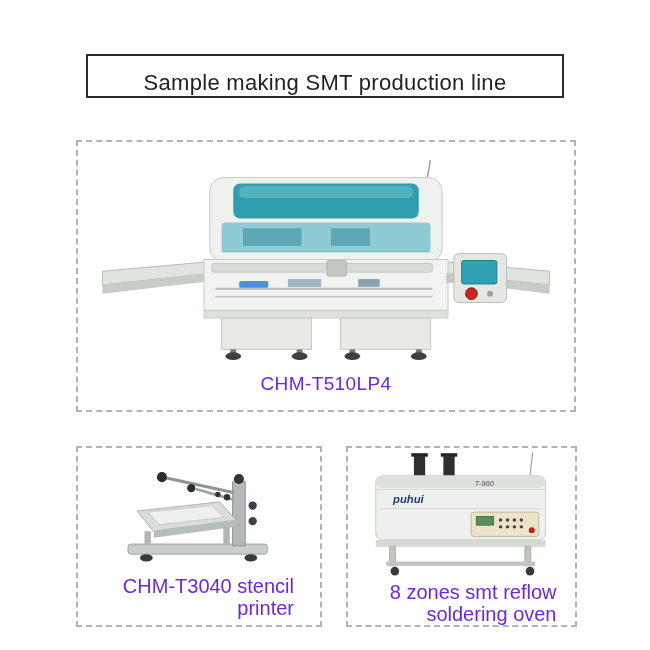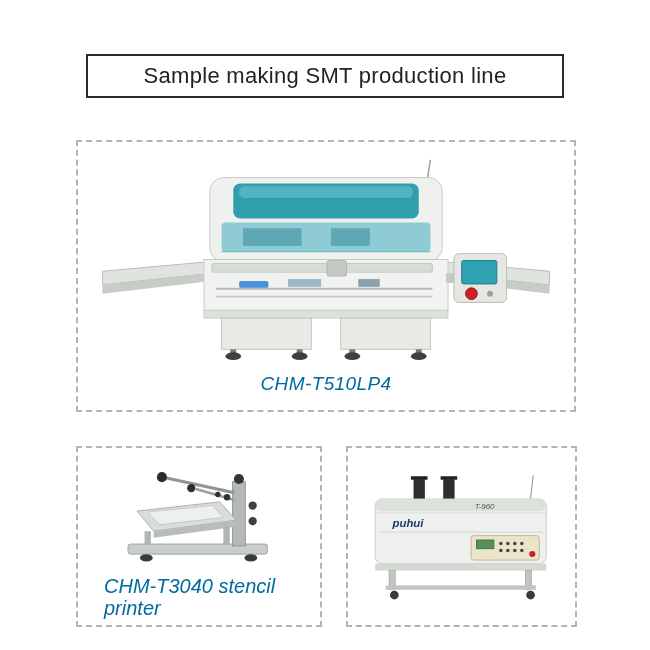--- a/index.html
+++ b/index.html
@@ -7,36 +7,36 @@
   body {
     width:650px; height:650px;
     font-family:"Liberation Sans", sans-serif;
     color:#333;
   }
   .canvas { position:relative; width:650px; height:650px; background:#fff; overflow:hidden; }
 
   .title-box {
     position:absolute; left:86px; top:54px; width:478px; height:44px;
     border:2px solid #2b2b2b;
-    display:flex; align-items:center; justify-content:center;
+    display:flex; align-items:flex-end; justify-content:center;
     background:#fff;
   }
   .title-text { font-size:22px; color:#222; letter-spacing:0.3px; }
 
   .dashed-box {
     position:absolute;
     border:2px dashed #b3b3b3;
     background:#fff;
     display:flex; flex-direction:column; align-items:center; justify-content:center;
   }
   .main-box  { left:76px;  top:140px; width:500px; height:272px; gap:10px; }
   .left-box  { left:76px;  top:446px; width:246px; height:181px; gap:6px; }
   .right-box { left:346px; top:446px; width:231px; height:181px; gap:3px; }
 
-  .caption { text-align:left; color:#0369a1;font-style:italic; }
+  .caption { text-align:right; color:#6d28d9; }
   .main-caption  { font-size:19px; letter-spacing:0.4px; }
   .small-caption { font-size:20px; line-height:22px; max-width:190px; }
 
   svg { display:block; }
 </style>
 </head>
 <body>
 
 <div class="canvas">
 
@@ -171,15 +171,16 @@
       </g>
       <g>
         <rect x="8" y="106" width="196" height="8" fill="#d5d9d4"></rect>
         <rect x="24" y="114" width="7" height="22" fill="#c0c5bf" stroke="#9fa49e" stroke-width="0.8"></rect>
         <rect x="180" y="114" width="7" height="22" fill="#c0c5bf" stroke="#9fa49e" stroke-width="0.8"></rect>
         <rect x="20" y="131" width="172" height="5" fill="#c0c5bf"></rect>
         <circle cx="30" cy="142" r="5" fill="#3a3a3a"></circle>
         <circle cx="186" cy="142" r="5" fill="#3a3a3a"></circle>
       </g>
     </svg>
+    <div class="caption small-caption">8 zones smt reflow soldering oven</div>
   </div>
 
 </div>
 
 </body></html>

